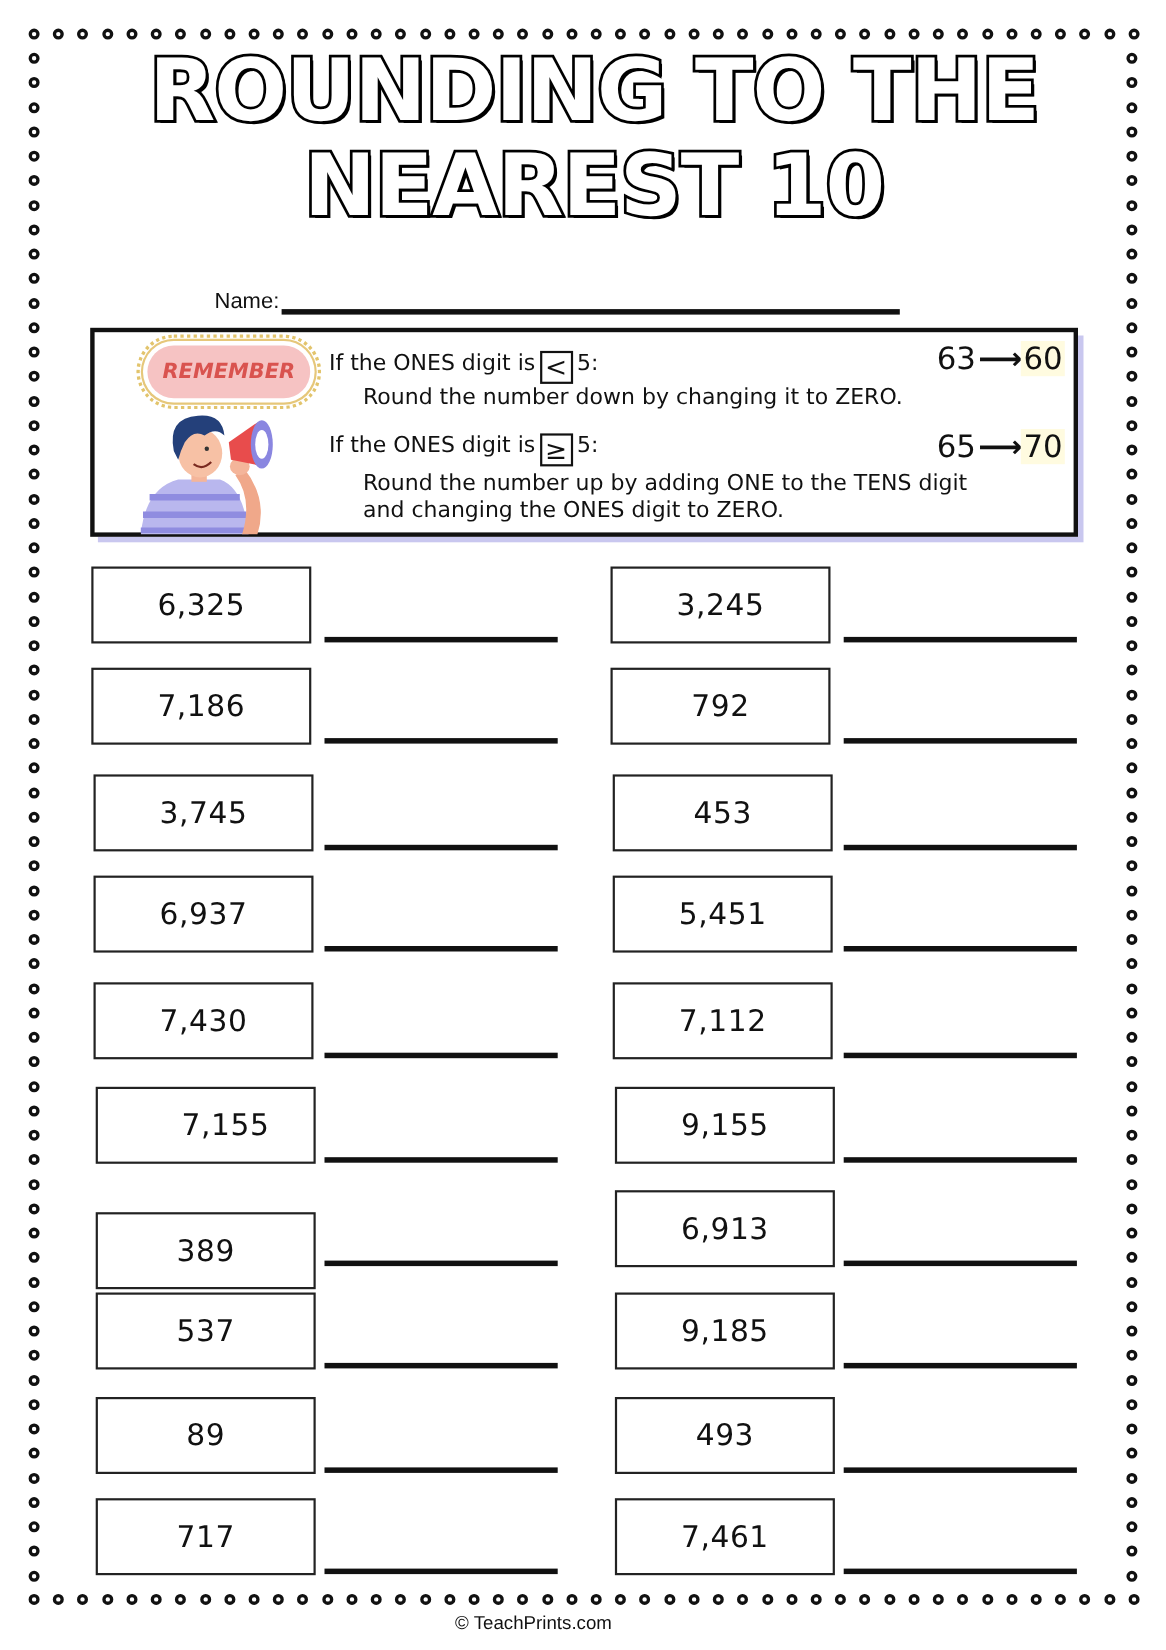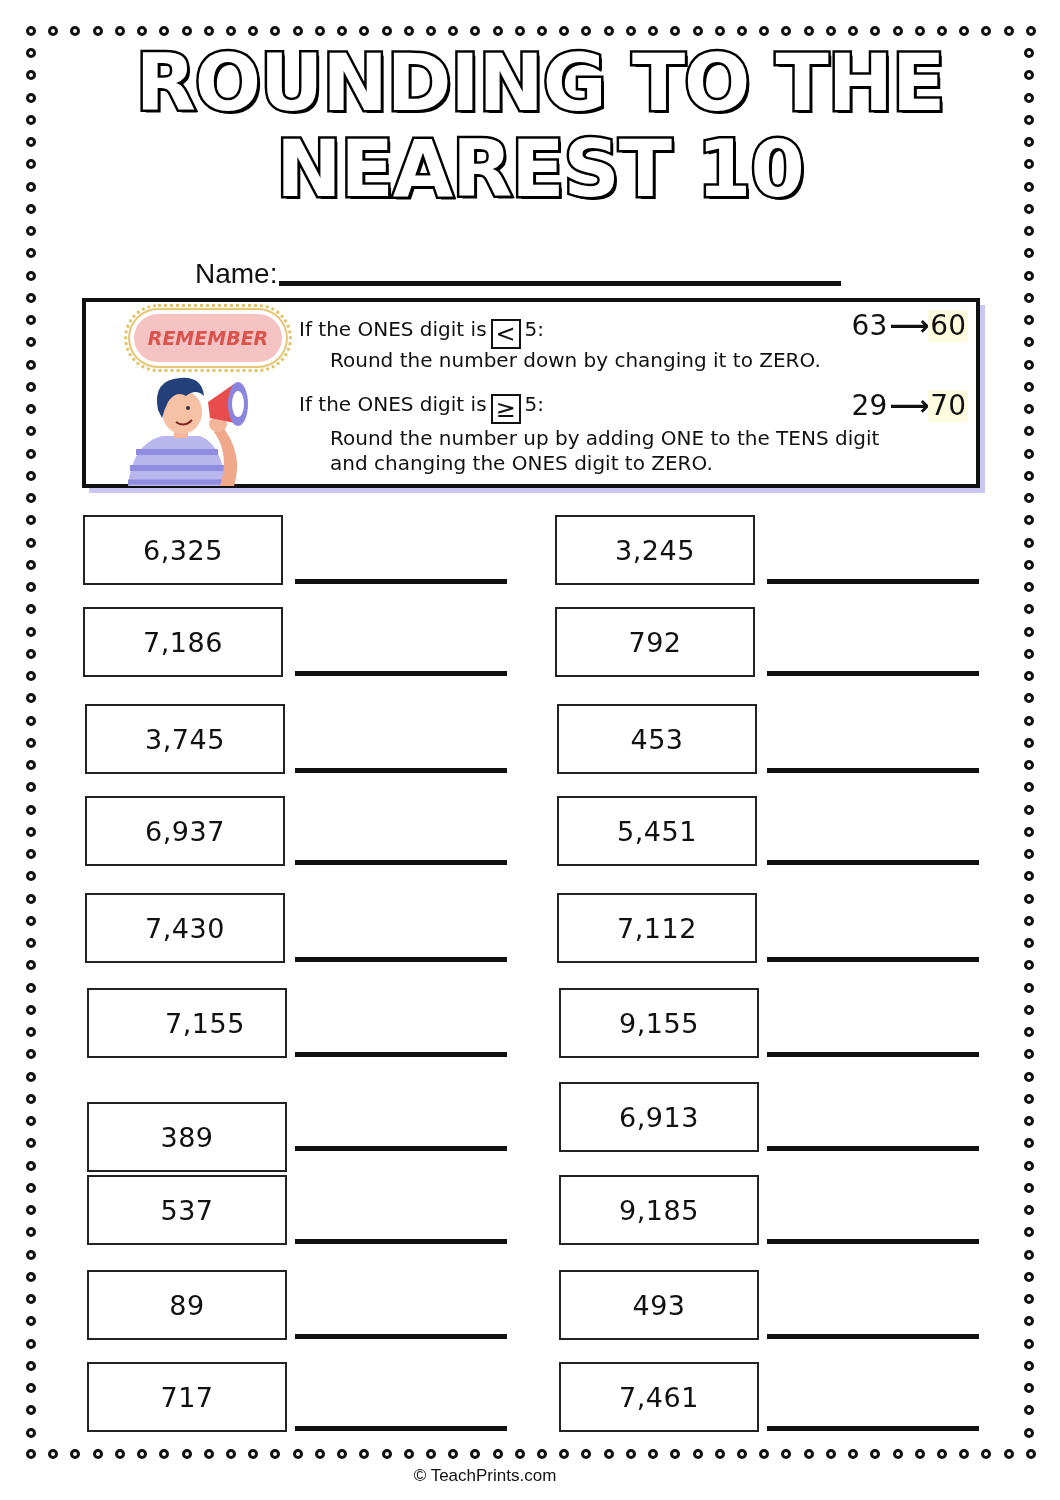--- a/index.html
+++ b/index.html
@@ -21,21 +21,21 @@
       position: absolute; left: 0; top: 40px; width: 1080px; text-align: center;
       font-family: "DejaVu Sans", sans-serif; font-weight: 900; font-size: 78px;
       line-height: 86px; letter-spacing: -1px; color: #fff;
       -webkit-text-stroke: 5px #000; paint-order: stroke fill;
       text-shadow: 3px 3px 0 #000;
     }
     .title span { display: block; }
 
     
     .name-row { position: absolute; left: 195px; top: 258px; display: flex; align-items: flex-end; }
-    .name-label { font-family: "Liberation Sans", sans-serif; font-size: 28px; line-height: 32px; text-align: right; }
+    .name-label { font-family: "Liberation Sans", sans-serif; font-size: 20px; line-height: 32px; text-align: right; }
     .name-line { width: 562px; height: 5px; background: #111; margin-left: 2px; margin-bottom: 4px; }
 
     
     .rule-shadow { position: absolute; left: 89px; top: 305px; width: 896px; height: 188px; background: #c9c7ef; }
     .rule-box {
       position: absolute; left: 82px; top: 298px; width: 898px; height: 190px;
       border: 4px solid #111; background: #fff;
     }
     .remember-badge {
       position: absolute; left: 48px; top: 12px; width: 148px; height: 48px;
@@ -351,21 +351,21 @@
     <span class="arrow">⟶</span>
     <span class="result">60</span>
   </div>
 
   <div class="rule-text cond" style="top:90px;">
     <span>If the ONES digit is</span><span class="symbol-box">≥</span><span>5:</span>
   </div>
   <div class="rule-text desc" style="top:124px;">Round the number up by adding ONE to the TENS digit</div>
   <div class="rule-text desc" style="top:149px;">and changing the ONES digit to ZERO.</div>
   <div class="example" style="top:88px;">
-    <span>29</span>
+    <span>65</span>
     <span class="arrow">⟶</span>
     <span class="result">70</span>
   </div>
 </div>
 
 <div id="problems">
     <div class="problem-box" style="left: 83px; top: 515px;">6,325</div>
     <div class="answer-line" style="left: 295px; top: 579px;"></div>
     <div class="problem-box" style="left: 83px; top: 607px;">7,186</div>
     <div class="answer-line" style="left: 295px; top: 671px;"></div>

